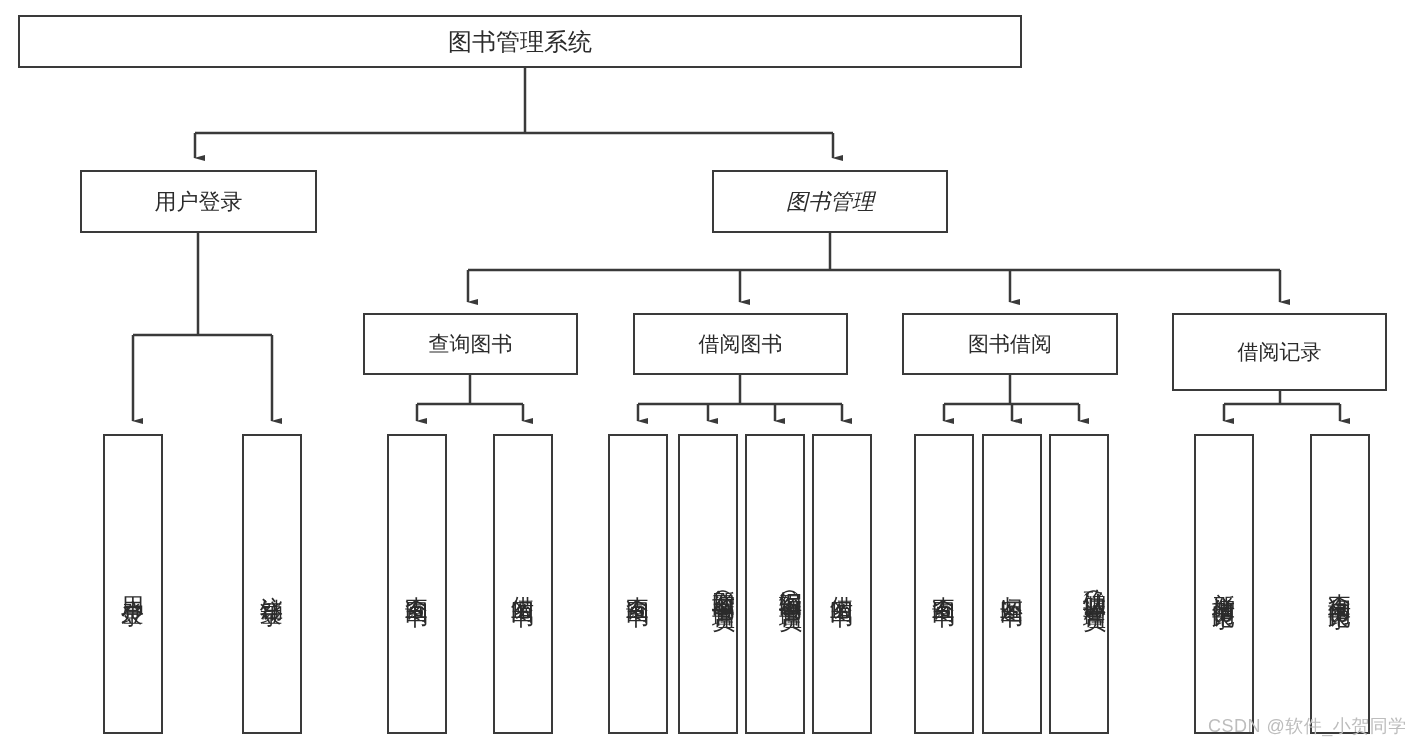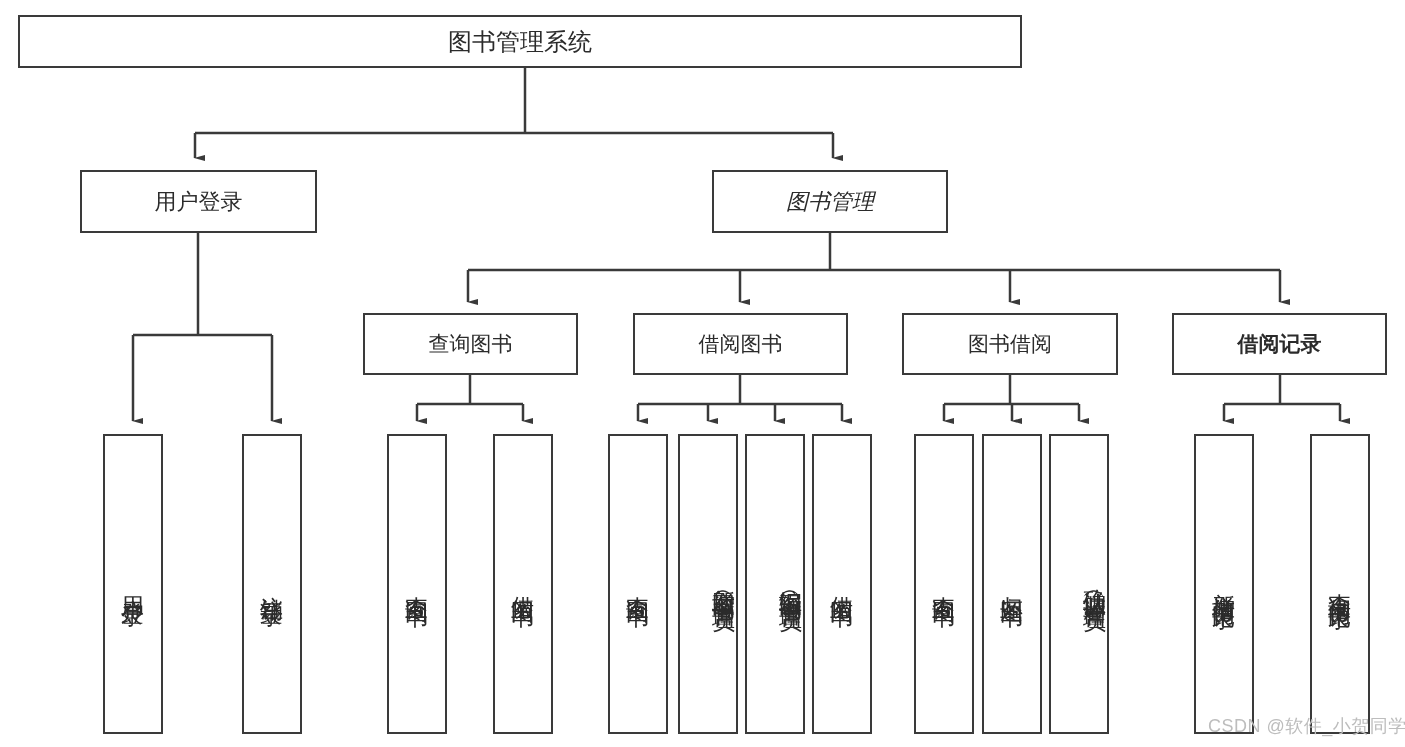--- a/index.html
+++ b/index.html
@@ -126,21 +126,21 @@
   </svg>
 
   <div class="node root" style="left:18px; top:15px; width:1004px; height:53px;">图书管理系统</div>
 
   <div class="node level1" style="left:80px; top:170px; width:237px; height:63px;">用户登录</div>
   <div class="node level1" style="left:712px; top:170px; width:236px; height:63px;font-style:italic;">图书管理</div>
 
   <div class="node level2" style="left:363px; top:313px; width:215px; height:62px;">查询图书</div>
   <div class="node level2" style="left:633px; top:313px; width:215px; height:62px;">借阅图书</div>
   <div class="node level2" style="left:902px; top:313px; width:216px; height:62px;">图书借阅</div>
-  <div class="node level2" style="left:1172px; top:313px; width:215px; height:62px;font-weight:bold;">借阅记录</div>
+  <div class="node level2" style="left:1172px; top:313px; width:215px; height:78px;">借阅记录</div>
 
   <div class="node leaf" style="left:103px; top:434px; width:60px; height:300px;">用户登录</div>
   <div class="node leaf" style="left:242px; top:434px; width:60px; height:300px;">注销登录</div>
 
   <div class="node leaf" style="left:387px; top:434px; width:60px; height:300px;">查询图书</div>
   <div class="node leaf" style="left:493px; top:434px; width:60px; height:300px;">借阅图书</div>
 
   <div class="node leaf" style="left:608px; top:434px; width:60px; height:300px;">查询图书</div>
   <div class="node leaf top-aligned" style="left:678px; top:434px; width:60px; height:300px;">新增图书（管理员）</div>
   <div class="node leaf top-aligned" style="left:745px; top:434px; width:60px; height:300px;">编辑图书（管理员）</div>

